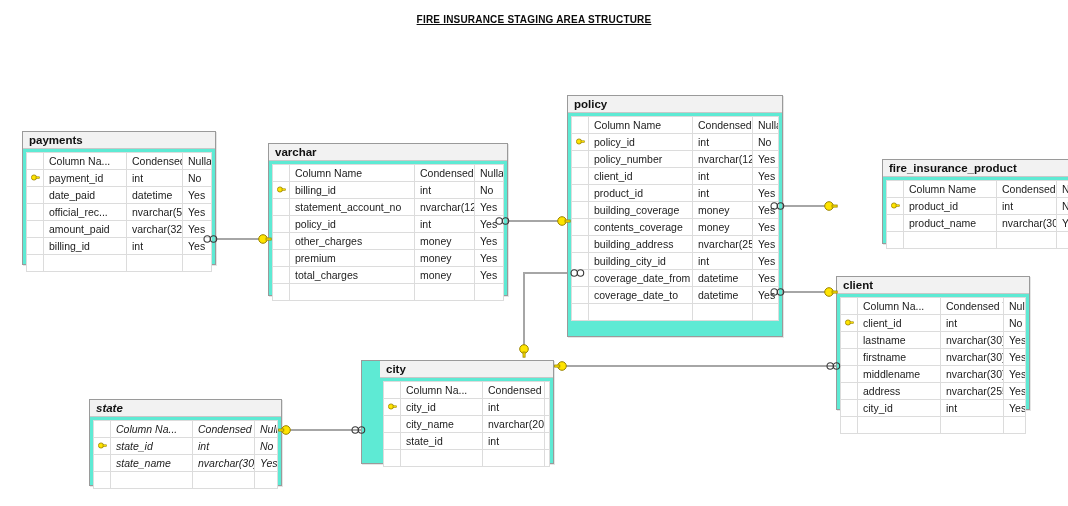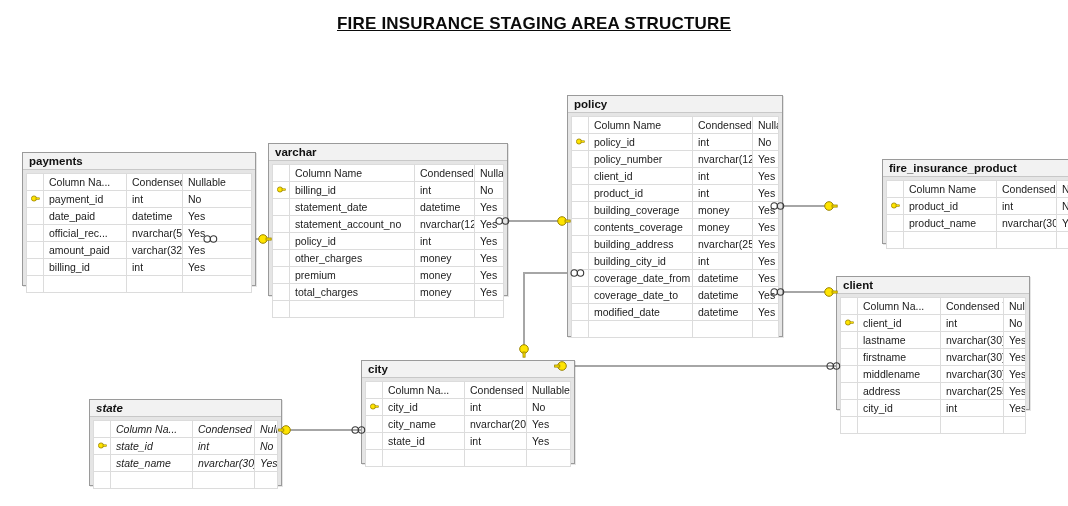--- a/index.html
+++ b/index.html
@@ -4,28 +4,28 @@
 <style>
   html,body{margin:0;padding:0;}
   body{
     width:1068px;height:506px;position:relative;overflow:hidden;
     background:#ffffff;
     font-family:"Liberation Sans","DejaVu Sans",sans-serif;
     -webkit-font-smoothing:antialiased;
   }
   #diagram-title{
     position:absolute;left:0;top:14px;width:1068px;text-align:center;
-    font-size:17px;font-weight:bold;color:#0b0b0b;
+    font-size:10px;font-weight:bold;color:#0b0b0b;
     text-decoration:underline;letter-spacing:.2px;
   }
   
   #connectors{position:absolute;left:0;top:0;width:1068px;height:506px;}
   
   .tbl{
-    position:absolute;background:#e5e5e5;
+    position:absolute;background:#5eead4;
     border:1px solid #9a9a9a;
     box-shadow:1px 1px 0 rgba(0,0,0,.10);
     box-sizing:border-box;z-index:5;
   }
   .tbl-title{
     height:17px;line-height:17px;
     background:#f2f2f2;
     border-bottom:1px solid #c8c8c8;
     font-size:11.5px;font-weight:bold;color:#111;
     padding-left:6px;box-sizing:border-box;
@@ -161,21 +161,21 @@
       <rect x="0.6" y="6" width="5.2" height="2.1" fill="#ffe400" stroke="#9a8300" stroke-width=".8"></rect>
     </g>
 </svg>
 <svg class="marker" style="left:351px;top:423px;" width="16" height="14" viewBox="0 0 16 14">
   <g fill="none" stroke="#3a3a3a" stroke-width="1.1">
       <circle cx="4.2" cy="7" r="3.2"></circle>
       <circle cx="10.5" cy="7" r="3.2"></circle>
     </g>
 </svg>
 
-<div class="tbl" style="left:22px;top:152px;width:234px;height:134px;">
+<div class="tbl" style="left:22px;top:131px;width:194px;height:134px;">
   <div class="tbl-title">payments</div>
   <div class="tbl-body" style="padding:3px;">
     <table class="grid">
       <colgroup>
           <col style="width:17px">
           <col style="width:83px">
           <col style="width:56px">
           <col style="width:null">
         </colgroup>
       <tbody>
@@ -250,26 +250,20 @@
           <td class="pk-col"><span class="keycell"><svg width="9" height="9" viewBox="0 0 9 9">
                   <circle cx="3" cy="4.5" r="2.6" fill="#ffe400" stroke="#9a8300" stroke-width=".8"></circle>
                   <rect x="5" y="3.8" width="3.4" height="1.5" fill="#ffe400" stroke="#9a8300" stroke-width=".6"></rect>
                 </svg></span></td>
           <td>billing_id</td>
           <td>int</td>
           <td>No</td>
         </tr>
         <tr>
           <td class="pk-col"></td>
-          <td>statement_date</td>
-          <td>datetime</td>
-          <td>Yes</td>
-        </tr>
-        <tr>
-          <td class="pk-col"></td>
           <td>statement_account_no</td>
           <td>nvarchar(12)</td>
           <td>Yes</td>
         </tr>
         <tr>
           <td class="pk-col"></td>
           <td>policy_id</td>
           <td>int</td>
           <td>Yes</td>
         </tr>
@@ -375,26 +369,20 @@
           <td>coverage_date_from</td>
           <td>datetime</td>
           <td>Yes</td>
         </tr>
         <tr>
           <td class="pk-col"></td>
           <td>coverage_date_to</td>
           <td>datetime</td>
           <td>Yes</td>
         </tr>
-        <tr>
-          <td class="pk-col"></td>
-          <td>modified_date</td>
-          <td>datetime</td>
-          <td>Yes</td>
-        </tr>
         <tr class="empty">
           <td class="pk-col"></td>
             <td></td>
             <td></td>
             <td></td>
         </tr>
       </tbody>
     </table>
   </div>
 </div>
@@ -502,21 +490,21 @@
           <td class="pk-col"></td>
             <td></td>
             <td></td>
             <td></td>
         </tr>
       </tbody>
     </table>
   </div>
 </div>
 
-<div class="tbl" style="left:361px;top:360px;width:214px;height:104px;">
+<div class="tbl" style="left:361px;top:360px;width:193px;height:104px;padding-left:18px;">
   <div class="tbl-title">city</div>
   <div class="tbl-body" style="padding:3px;">
     <table class="grid">
       <colgroup>
           <col style="width:17px">
           <col style="width:82px">
           <col style="width:62px">
           <col style="width:null">
         </colgroup>
       <tbody>

